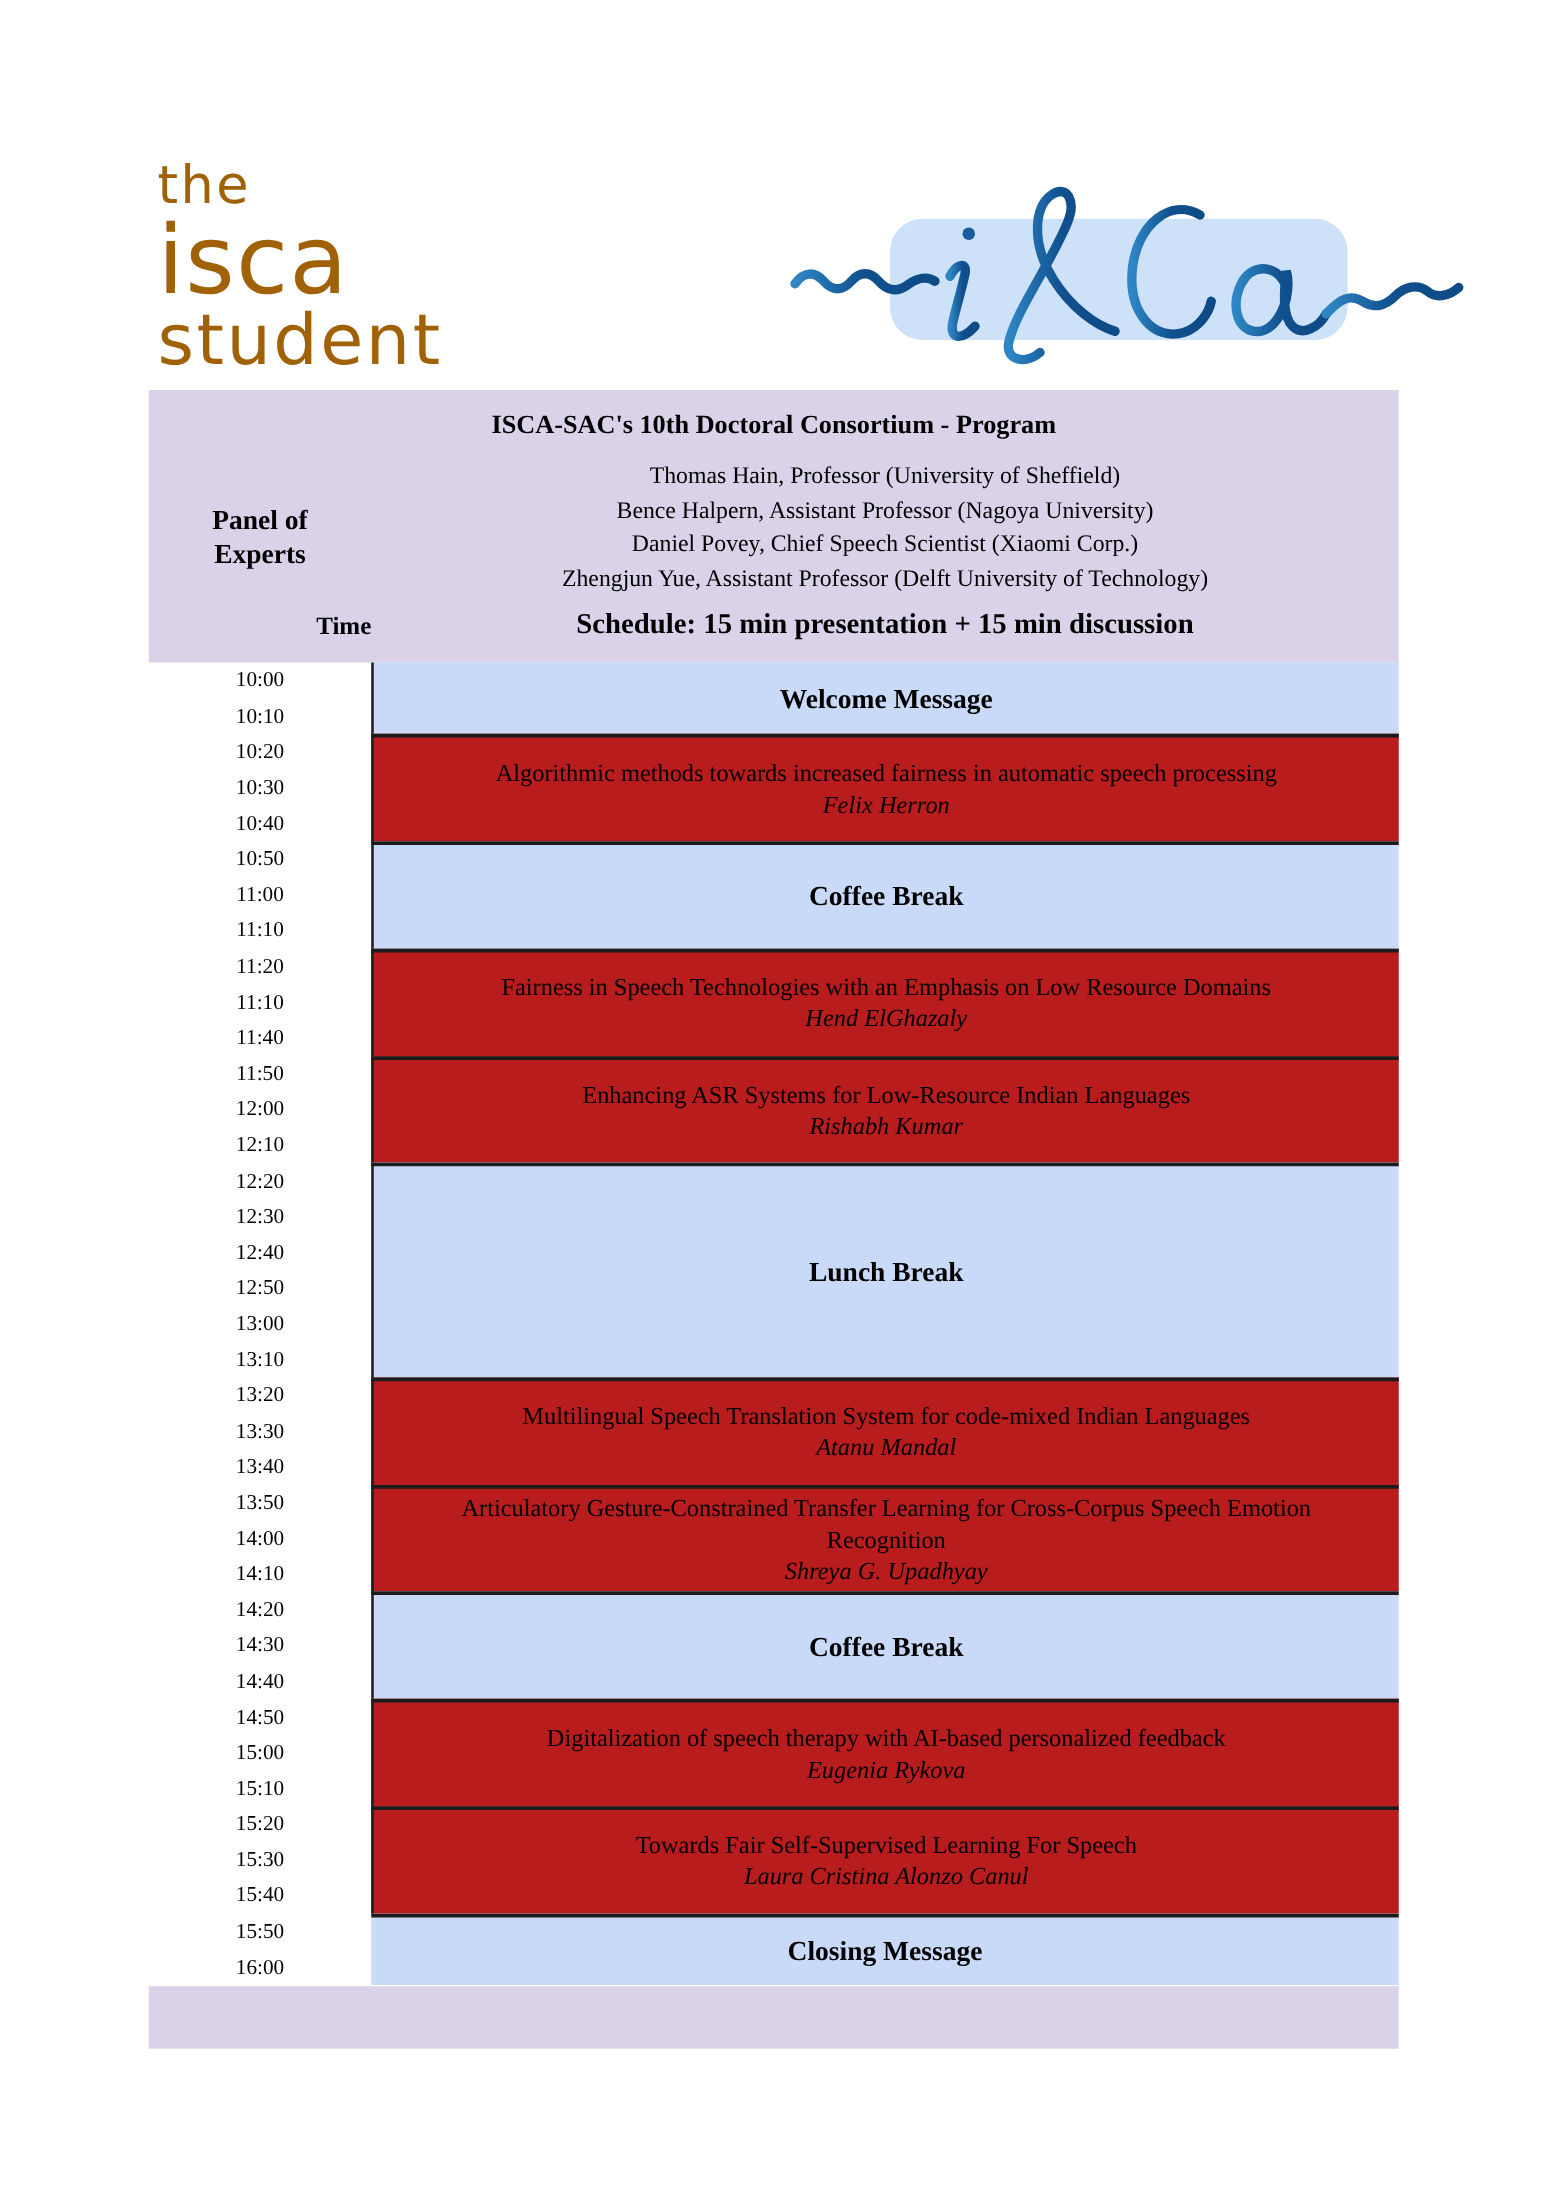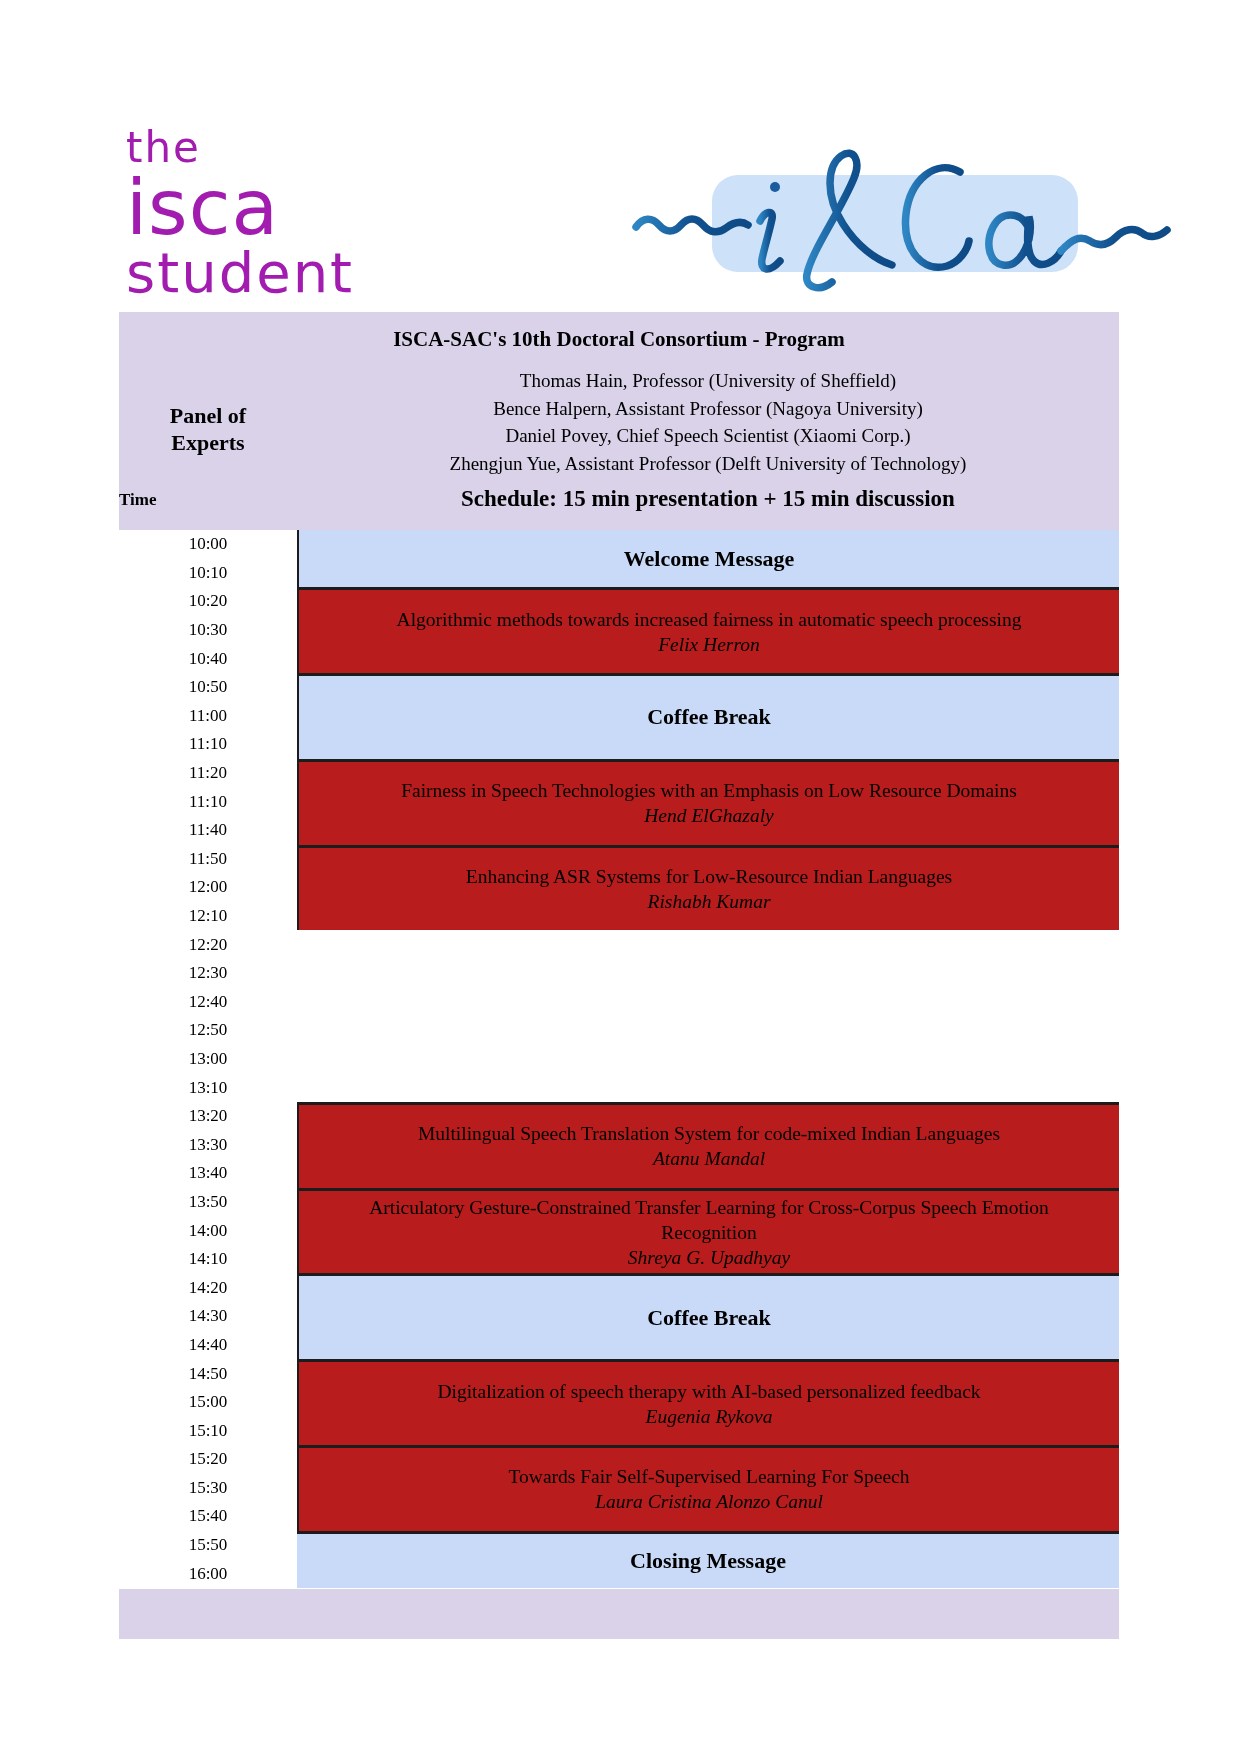--- a/index.html
+++ b/index.html
@@ -1,38 +1,38 @@
 <!DOCTYPE html>
 <html><head>
 <meta charset="utf-8">
 <style>
   html,body{margin:0;padding:0;background:#ffffff;}
   .page{position:relative;width:1242px;height:1756px;background:#ffffff;
         font-family:"Liberation Serif",serif;color:#000;overflow:hidden;}
 
   
-  .logo-left{position:absolute;left:126px;top:128px;color:#a21caf;
+  .logo-left{position:absolute;left:126px;top:128px;color:#a16207;
              font-family:"DejaVu Sans",sans-serif;line-height:0.95;}
   .ll1{font-size:42px;letter-spacing:2px;}
   .ll2{font-size:76px;letter-spacing:1px;margin-top:4px;}
   .ll3{font-size:56px;letter-spacing:2px;margin-top:2px;}
 
   
   .isca-svg{position:absolute;left:628px;top:130px;}
 
   
   .header{position:absolute;left:119px;top:312px;width:1000px;height:218px;background:#d9d2e9;}
   .h-title{position:absolute;top:15px;left:0;width:100%;text-align:center;
            font-size:21px;font-weight:bold;}
   .h-panel{position:absolute;left:0;top:70px;width:178px;text-align:center;
            font-size:22px;font-weight:bold;line-height:27px;margin-top:20px;}
   .h-experts{position:absolute;left:178px;top:55px;width:822px;text-align:center;
              font-size:19px;line-height:27.5px;}
-  .h-time{position:absolute;left:0;top:178px;width:178px;text-align:left;
-          font-size:17px;font-weight:bold;}
+  .h-time{position:absolute;left:0;top:178px;width:178px;text-align:right;
+          font-size:20px;font-weight:bold;}
   .h-sched{position:absolute;left:178px;top:174px;width:822px;text-align:center;
            font-size:23px;font-weight:bold;}
 
   
   .table{position:absolute;left:119px;top:530px;width:1000px;display:grid;
          grid-template-columns:178px 822px;grid-auto-rows:28.6px;}
   .t{grid-column:1;display:flex;align-items:center;justify-content:center;font-size:17px;}
   .event{grid-column:2;display:flex;flex-direction:column;align-items:center;justify-content:center;
          text-align:center;border-top:3px solid #1c1c1c;border-left:2px solid #1c1c1c;
          box-sizing:border-box;padding:0 38px;}
@@ -143,20 +143,23 @@
       <div class="ev-title">Coffee Break</div>
     </div>
     <div class="event talk" style="grid-row:9/span 3">
       <div class="ev-title">Fairness in Speech Technologies with an Emphasis on Low Resource Domains</div>
       <div class="ev-speaker">Hend ElGhazaly</div>
     </div>
     <div class="event talk" style="grid-row:12/span 3">
       <div class="ev-title">Enhancing ASR Systems for Low-Resource Indian Languages</div>
       <div class="ev-speaker">Rishabh Kumar</div>
     </div>
+    <div class="event break" style="grid-row:15/span 6">
+      <div class="ev-title">Lunch Break</div>
+    </div>
     <div class="event talk" style="grid-row:21/span 3">
       <div class="ev-title">Multilingual Speech Translation System for code-mixed Indian Languages</div>
       <div class="ev-speaker">Atanu Mandal</div>
     </div>
     <div class="event talk" style="grid-row:24/span 3">
       <div class="ev-title">Articulatory Gesture-Constrained Transfer Learning for Cross-Corpus Speech Emotion Recognition</div>
       <div class="ev-speaker">Shreya G. Upadhyay</div>
     </div>
     <div class="event break" style="grid-row:27/span 3">
       <div class="ev-title">Coffee Break</div>

